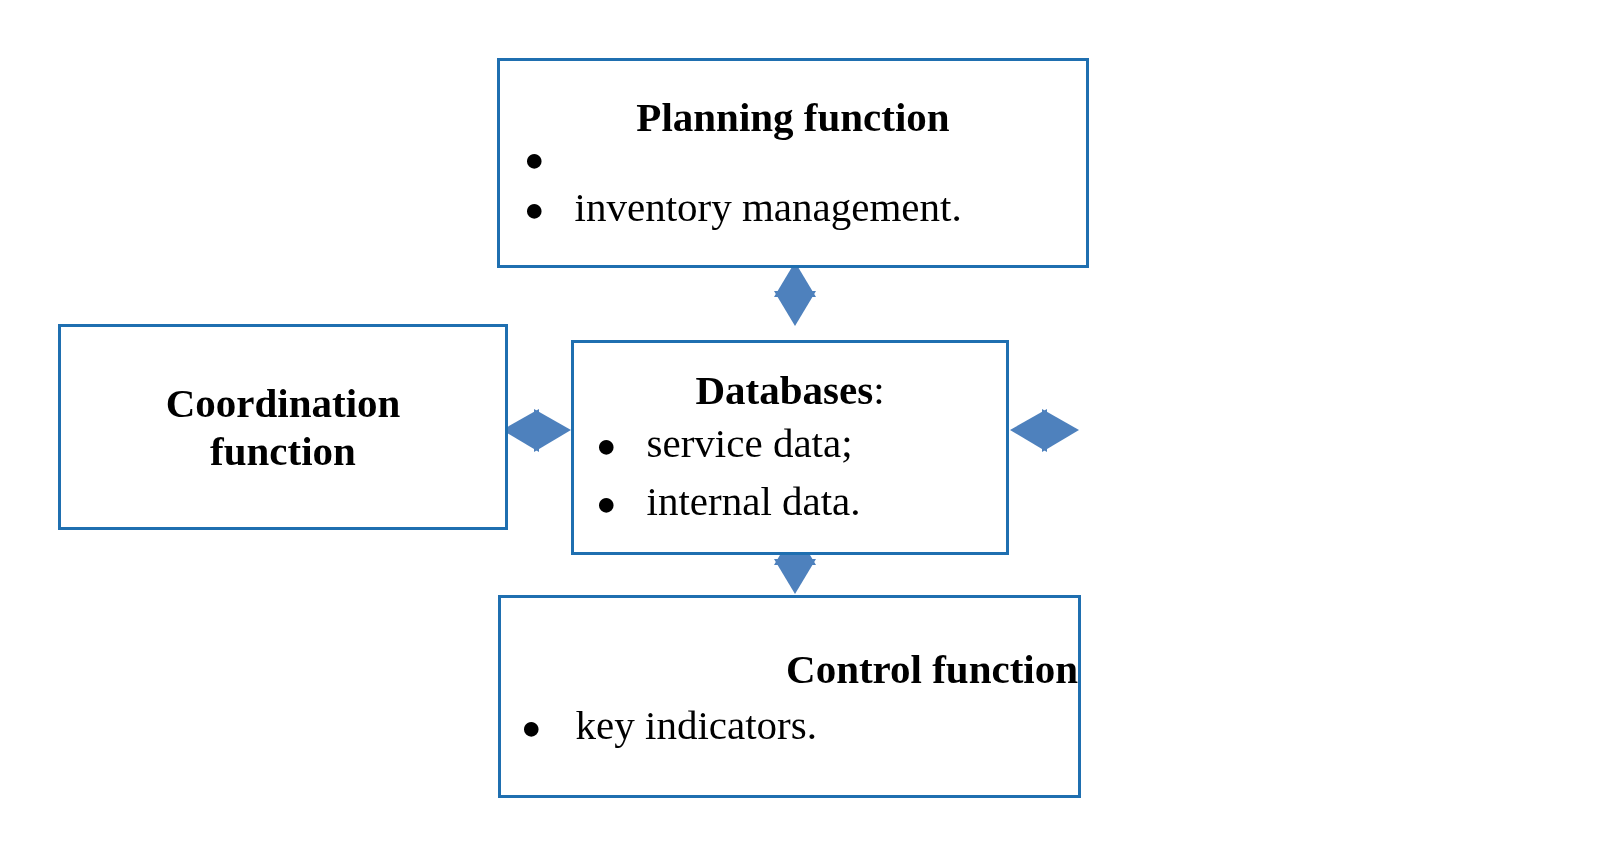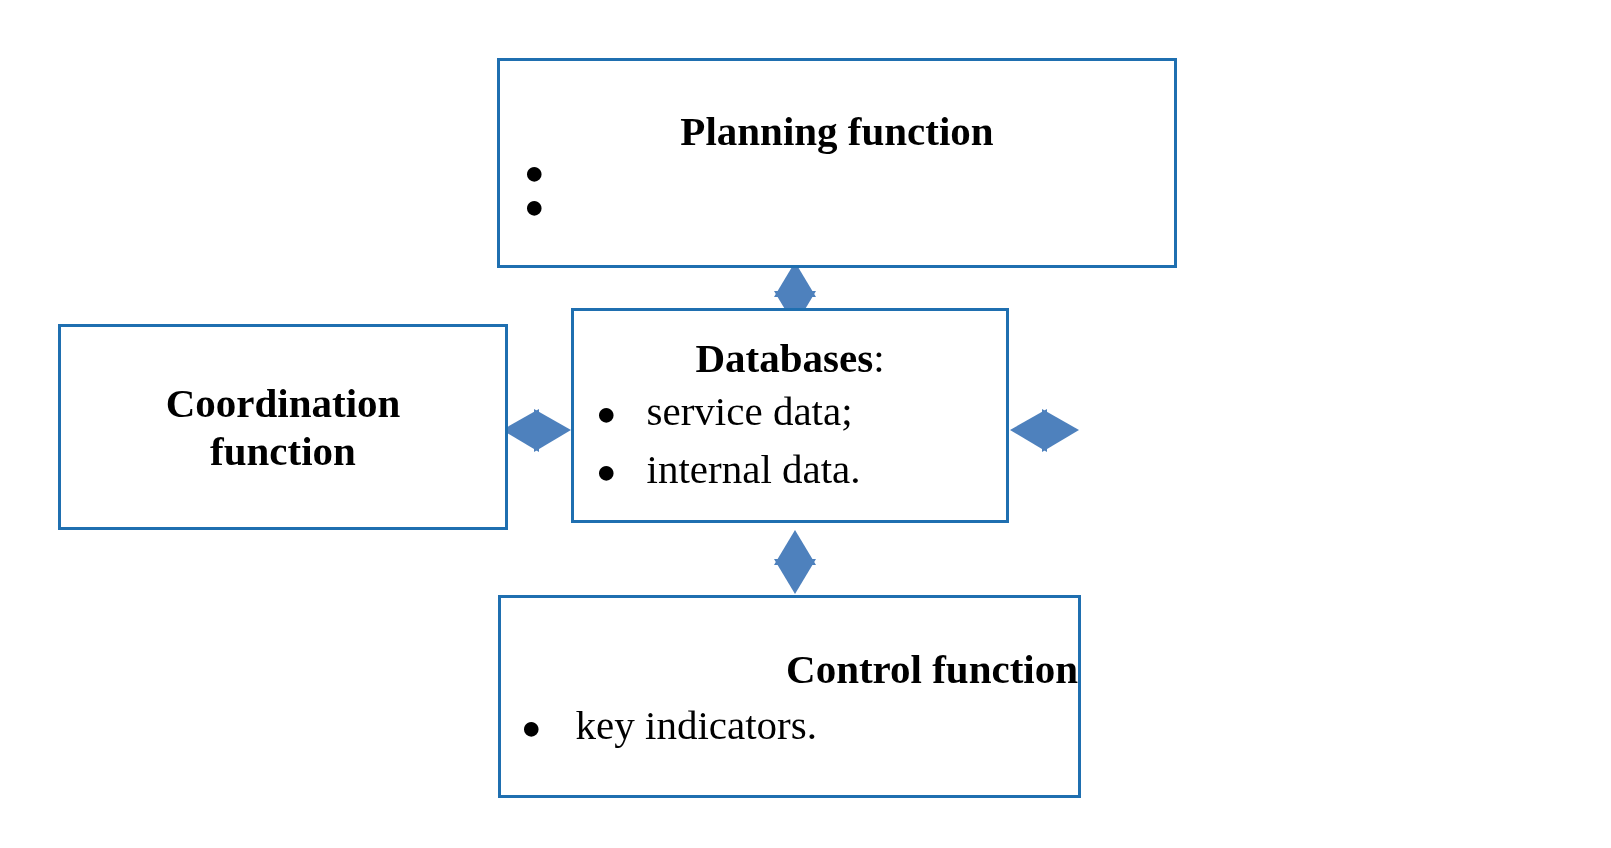--- a/index.html
+++ b/index.html
@@ -66,26 +66,26 @@
     white-space: nowrap;
   }
   ul.bullets li .dot {
     flex: 0 0 auto;
     font-size: 34px;
     line-height: 1;
     margin-right: 26px;
   }
 
   
-  #box-planning { left: 497px; top: 58px; width: 680px; height: 210px; padding: 6px 0 0 0; }
+  #box-planning { left: 497px; top: 58px; width: 592px; height: 210px; padding: 6px 0 0 0; }
   #box-planning .box-title { margin-bottom: 2px; }
   #box-planning ul.bullets { padding-left: 24px; }
   #box-planning ul.bullets li .dot { margin-right: 30px; }
 
-  #box-databases { left: 571px; top: 308px; width: 438px; height: 215px; padding: 2px 0 0 0; }
+  #box-databases { left: 571px; top: 340px; width: 438px; height: 215px; padding: 2px 0 0 0; }
   #box-databases .box-title { margin-bottom: 0px; }
   #box-databases ul.bullets { padding-left: 22px; }
   #box-databases ul.bullets li { line-height: 1.42; }
   #box-databases ul.bullets li .dot { margin-right: 30px; }
 
   #box-control { left: 498px; top: 595px; width: 583px; height: 203px; padding: 10px 0 0 0; }
   #box-control .box-title { margin-bottom: 2px; text-align: right; }
   #box-control ul.bullets { padding-left: 20px; }
   #box-control ul.bullets li .dot { margin-right: 34px; }
 
@@ -136,20 +136,21 @@
   </svg>
 
   <div class="box" id="box-planning">
     <div class="box-title">Planning function</div>
     <ul class="bullets">
       <li>
         <span class="dot">●</span>
       </li>
       <li>
         <span class="dot">●</span>
+        <span>inventory management.</span>
       </li>
     </ul>
   </div>
 
   <div class="box" id="box-coordination">
     <div class="stack-title">
       <div>Coordination</div>
       <div>function</div>
     </div>
   </div>

